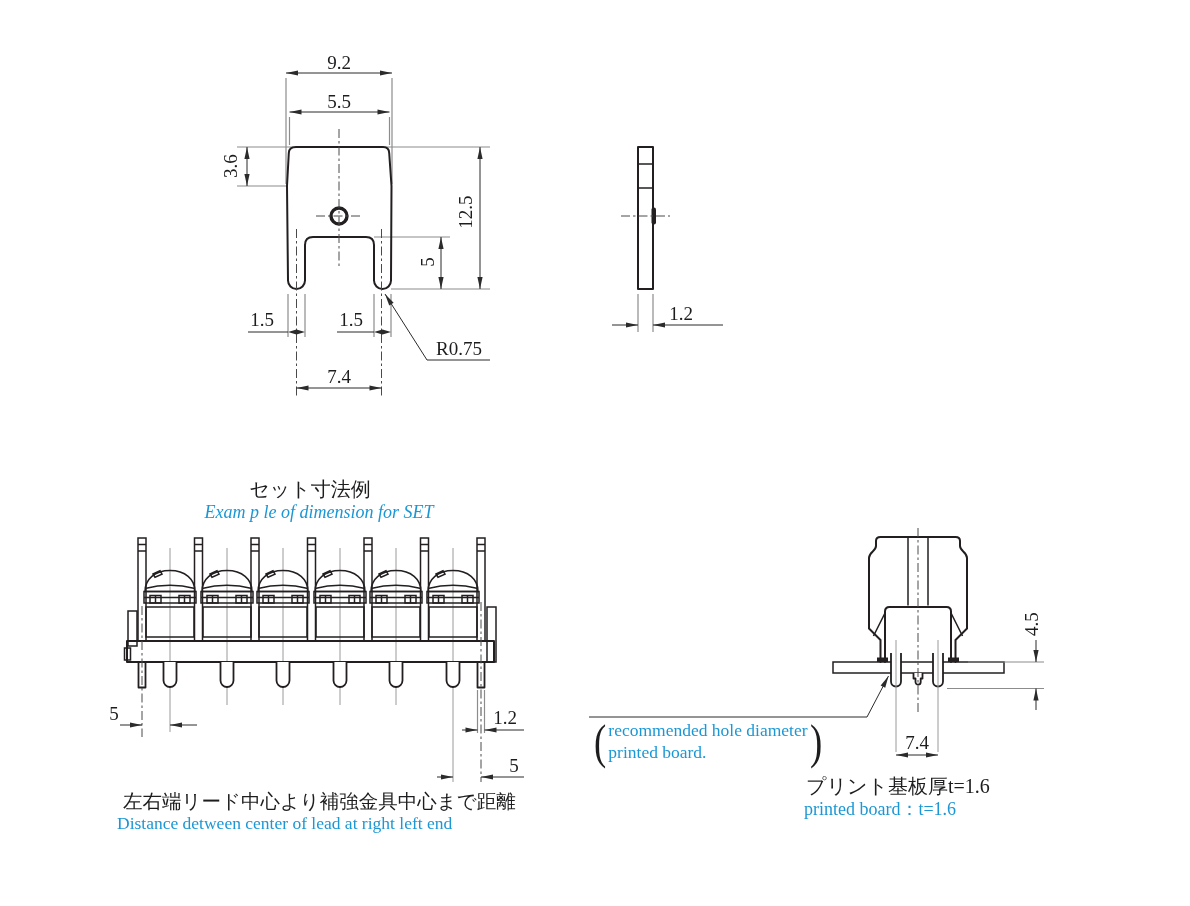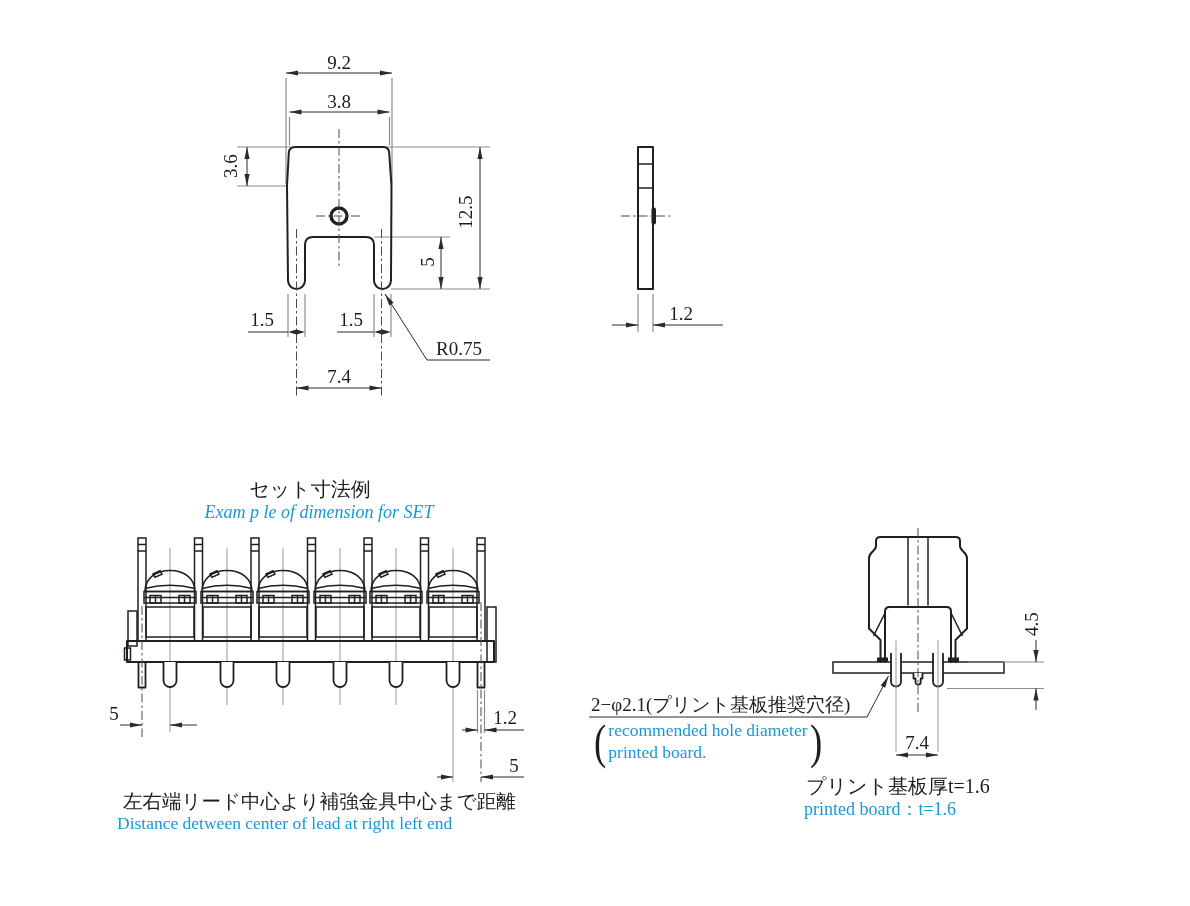--- a/index.html
+++ b/index.html
@@ -199,41 +199,40 @@
     <line x1="1036" y1="640" x2="1036" y2="662" class="dimline" marker-end="url(#aE)"></line>
     <line x1="1036" y1="710" x2="1036" y2="688.5" class="dimline" marker-end="url(#aE)"></line>
 
     <line x1="896" y1="755" x2="938" y2="755" class="dimline" marker-start="url(#aS)" marker-end="url(#aE)"></line>
 
     <path d="M589,717 H867 L888.5,676" class="dimline" marker-end="url(#aE)"></path>
   </g>
 </svg>
 
 <div class="lbl ctr" style="left:339px;top:63px">9.2</div>
-<div class="lbl ctr" style="left:339px;top:102px">3.8</div>
+<div class="lbl ctr" style="left:339px;top:102px">5.5</div>
 <div class="lbl rot" style="left:231px;top:166px">3.6</div>
 <div class="lbl rot" style="left:466px;top:212px">12.5</div>
 <div class="lbl rot" style="left:428px;top:262px">5</div>
 <div class="lbl ctr" style="left:262px;top:320px">1.5</div>
 <div class="lbl ctr" style="left:351px;top:320px">1.5</div>
 <div class="lbl ctr" style="left:339px;top:377px">7.4</div>
 <div class="lbl ctr" style="left:459px;top:349px">R0.75</div>
 <div class="lbl ctr" style="left:681px;top:314px">1.2</div>
 
 <div class="lbl jp ctr" style="left:310px;top:489px">セット寸法例</div>
 <div class="lbl small blue ctr" style="left:319px;top:512px;font-size:18px">Exam p le of dimension for SET</div>
 
 <div class="lbl ctr" style="left:114px;top:714px">5</div>
 <div class="lbl ctr" style="left:505px;top:718px">1.2</div>
 <div class="lbl ctr" style="left:514px;top:766px">5</div>
 
 <div class="lbl jp" style="left:123px;top:792px;font-size:19.5px">左右端リード中心より補強金具中心まで距離</div>
 <div class="lbl blue" style="left:117px;top:814px;font-size:17.5px">Distance detween center of lead at right left end</div>
 
-<div class="lbl" style="left:591px;top:695px;font-size:19px">2−φ2.1(プリント基板推奨穴径)</div>
 <div class="paren-wrap" style="left:592px;top:720px">
   <span class="paren">(</span>
   <div class="paren-lines blue">
     <div>recommended hole diameter</div>
     <div>printed board.</div>
   </div>
   <span class="paren">)</span>
 </div>
 
 <div class="lbl rot" style="left:1032px;top:624px">4.5</div>

